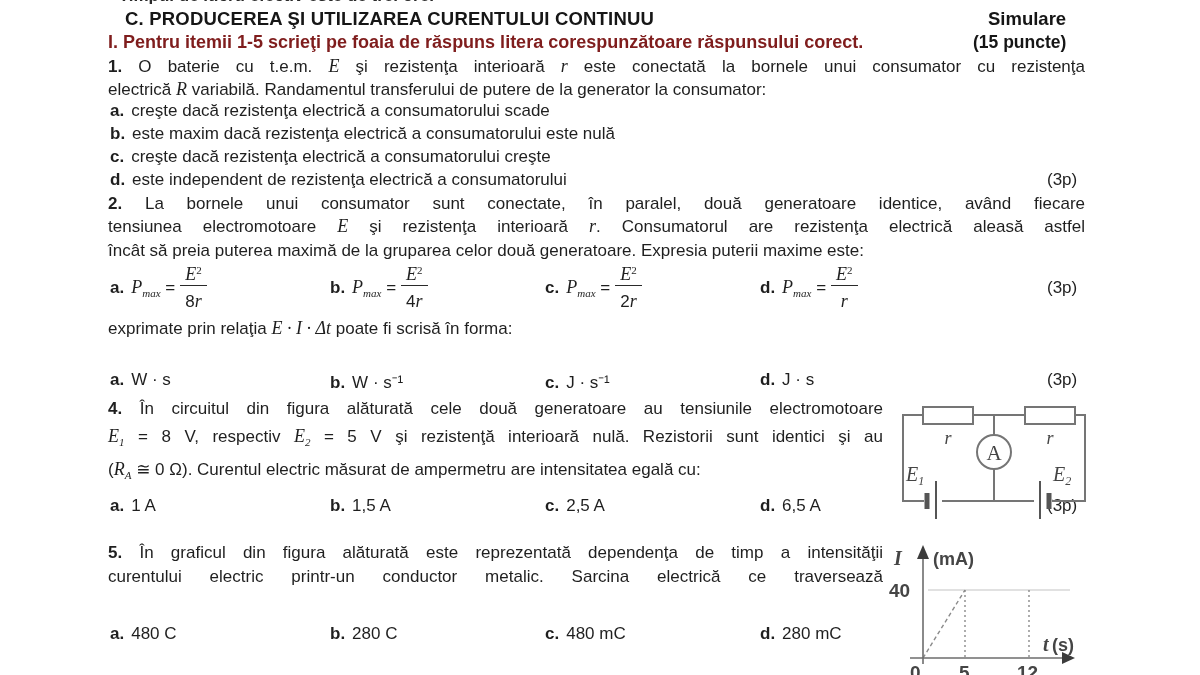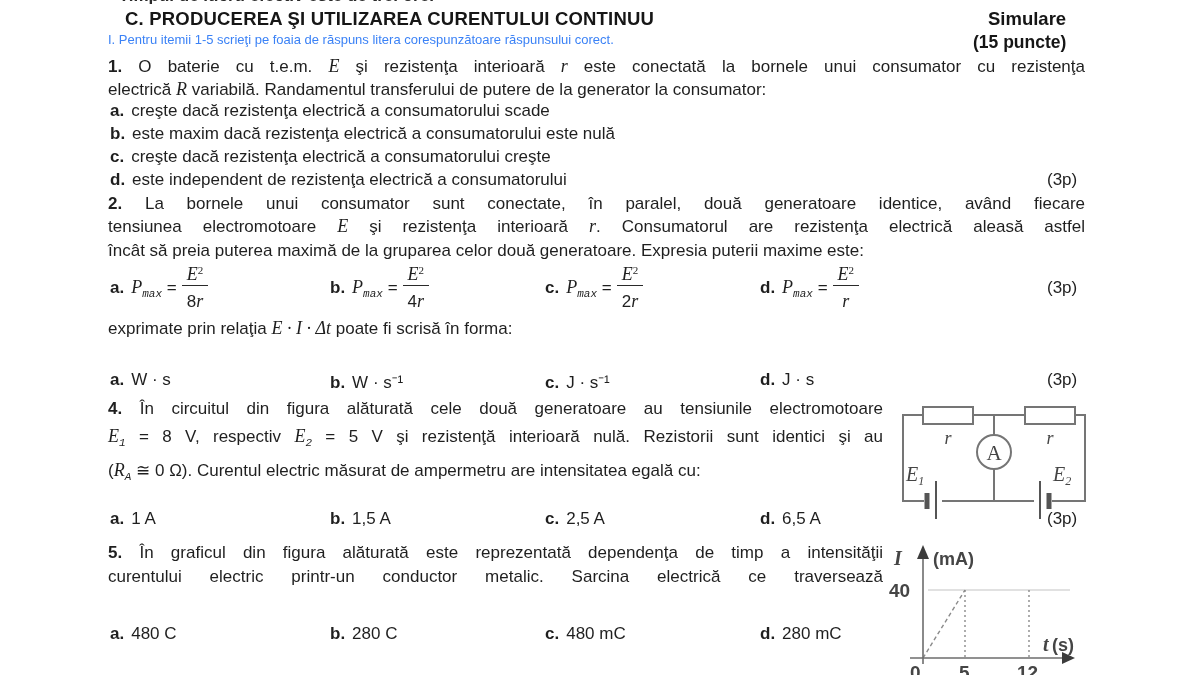--- a/index.html
+++ b/index.html
@@ -9,32 +9,32 @@
     font-family:"Liberation Sans", sans-serif;
     color:#1f1f1f;
     -webkit-font-smoothing:antialiased;
   }
   .abs{position:absolute}
   
   .cutline{left:108px;top:-14px;font-weight:bold;font-size:17px;color:#2a2a2a}
   .title{left:125px;top:8px;font-weight:bold;font-size:18.5px;letter-spacing:.2px;
          text-decoration-thickness:2px;text-underline-offset:3px;color:#161616}
   .simulare{left:988px;top:8px;font-weight:bold;font-size:18.5px;color:#161616}
-  .instruction{left:108px;top:32px;font-weight:normal;font-size:13px;color:#3b82f6}
+  .instruction{left:108px;top:32px;font-weight:bold;font-size:18px;color:#7f1d1d}
   .pointstotal{left:973px;top:32px;font-weight:bold;font-size:17.5px;color:#161616}
   
   .para{position:absolute;font-size:17px;line-height:23.3px}
   .para .ln{width:100%}
   .jl{text-align:justify;text-align-last:justify}
   .q4p .ln{line-height:26.8px}
   .q5p .ln{line-height:23.7px}
   
   .b{font-weight:bold}
   .i{font-family:"Liberation Serif", serif;font-style:italic;font-size:18px}
-  .sb{font-family:Liberation Mono, monospace;font-style:italic;font-size:11px;vertical-align:-4px}
+  .sb{font-family:Liberation Serif, serif;font-style:italic;font-size:11px;vertical-align:-4px}
   .sp{font-family:"Liberation Serif", serif;font-size:11px;vertical-align:6px}
   
   .optrow{position:absolute;left:108px;width:977px;height:24px;font-size:17px}
   .optrow>span{position:absolute;top:0;white-space:nowrap}
   .opt-a{left:2px}.opt-b{left:222px}.opt-c{left:437px}.opt-d{left:652px}
   .opt-pts{left:939px;font-weight:normal}
   .oletter{font-weight:bold}
   .otext{margin-left:7px}
   
   .formrow{position:absolute;left:108px;top:262px;width:977px;height:52px;font-size:17px}
@@ -123,21 +123,21 @@
   <span class="opt-c"><span class="oletter">c.</span><span class="otext">J · s⁻¹</span></span>
   <span class="opt-d"><span class="oletter">d.</span><span class="otext">J · s</span></span>
   <span class="opt-pts">(3p)</span>
 </div>
 
 <div class="para q4p" style="left:108px;top:396px;width:775px">
   <div class="ln jl"><span class="b">4.</span><span> În circuitul din figura alăturată cele două generatoare au tensiunile electromotoare</span></div>
   <div class="ln jl"><span class="i">E</span><span class="sb">1</span><span> = 8 V,  respectiv  </span><span class="i">E</span><span class="sb">2</span><span> = 5 V  şi rezistenţă interioară nulă. Rezistorii sunt identici şi au</span></div>
   <div class="ln"><span>(</span><span class="i">R</span><span class="sb">A</span><span> ≅ 0 Ω).  Curentul electric măsurat de ampermetru are intensitatea egală cu:</span></div>
 </div>
-<div class="optrow" style="top:509px">
+<div class="optrow" style="top:496px">
   <span class="opt-a"><span class="oletter">a.</span><span class="otext">1 A</span></span>
   <span class="opt-b"><span class="oletter">b.</span><span class="otext">1,5 A</span></span>
   <span class="opt-c"><span class="oletter">c.</span><span class="otext">2,5 A</span></span>
   <span class="opt-d"><span class="oletter">d.</span><span class="otext">6,5 A</span></span>
   <span class="opt-pts">(3p)</span>
 </div>
 
 <div class="para q5p" style="left:108px;top:541px;width:775px">
   <div class="ln jl"><span class="b">5.</span><span> În graficul din figura alăturată este reprezentată dependenţa de timp a intensităţii</span></div>
   <div class="ln jl"><span>curentului electric printr-un conductor metalic. Sarcina electrică ce traversează</span></div>

